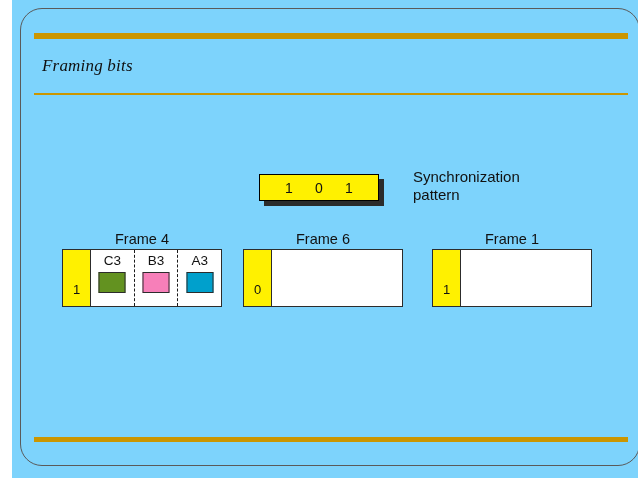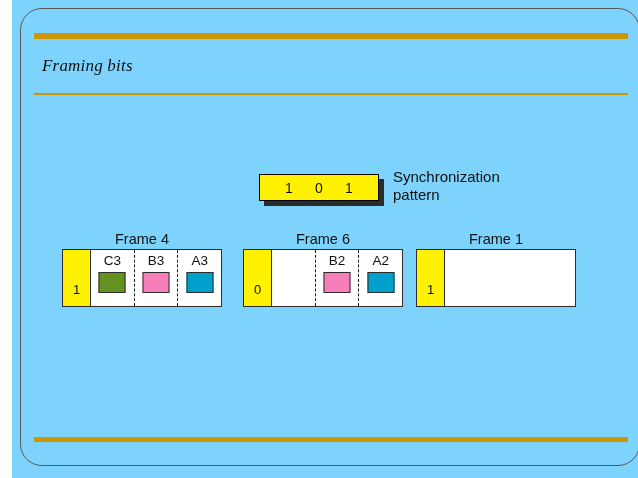--- a/index.html
+++ b/index.html
@@ -105,21 +105,21 @@
   }
   .sync-bit {
     font-family: "Liberation Sans", sans-serif;
     font-size: 14px;
     color: #111111;
     line-height: 1;
   }
 
   .sync-label {
     position: absolute;
-    left: 381px;
+    left: 401px;
     top: 168px;
     font-family: "Liberation Sans", sans-serif;
     font-size: 15px;
     color: #111111;
     line-height: 1.22;
     white-space: pre-line;
   }
 
   
   .frame-group {
@@ -243,38 +243,24 @@
       </div>
     </div>
   </div>
 
   <div class="frame-group" style="left:231px; width:160px;">
     <div class="frame-caption">Frame 6</div>
     <div class="frame-box">
       <div class="bit-cell">
         <span class="bit-text">0</span>
       </div>
-      <div class="slots">
-        <div class="slot">
-          <span class="slot-label"></span>
-
-        </div>
-        <div class="slot">
-          <span class="slot-label">B2</span>
-          <span class="slot-chip chip-pink"></span>
-        </div>
-        <div class="slot">
-          <span class="slot-label">A2</span>
-          <span class="slot-chip chip-cyan"></span>
-        </div>
-      </div>
-    </div>
-  </div>
-
-  <div class="frame-group" style="left:404px; width:160px;">
+    </div>
+  </div>
+
+  <div class="frame-group" style="left:420px; width:160px;">
     <div class="frame-caption">Frame 1</div>
     <div class="frame-box">
       <div class="bit-cell">
         <span class="bit-text">1</span>
       </div>
       <div class="slots">
         <div class="slot">
           <span class="slot-label"></span>
 
         </div>

